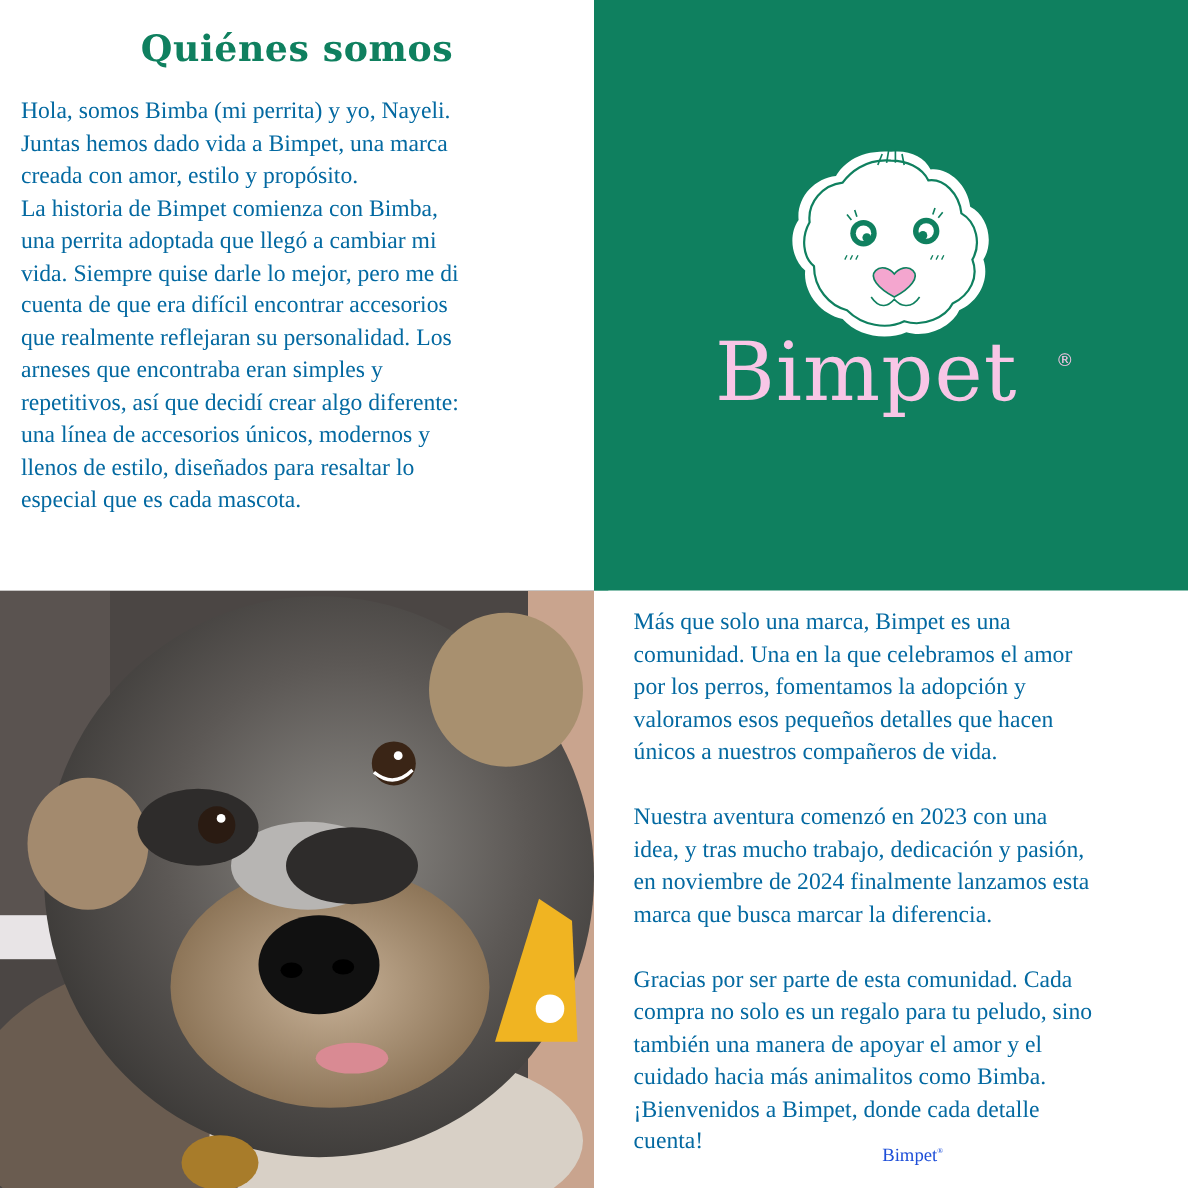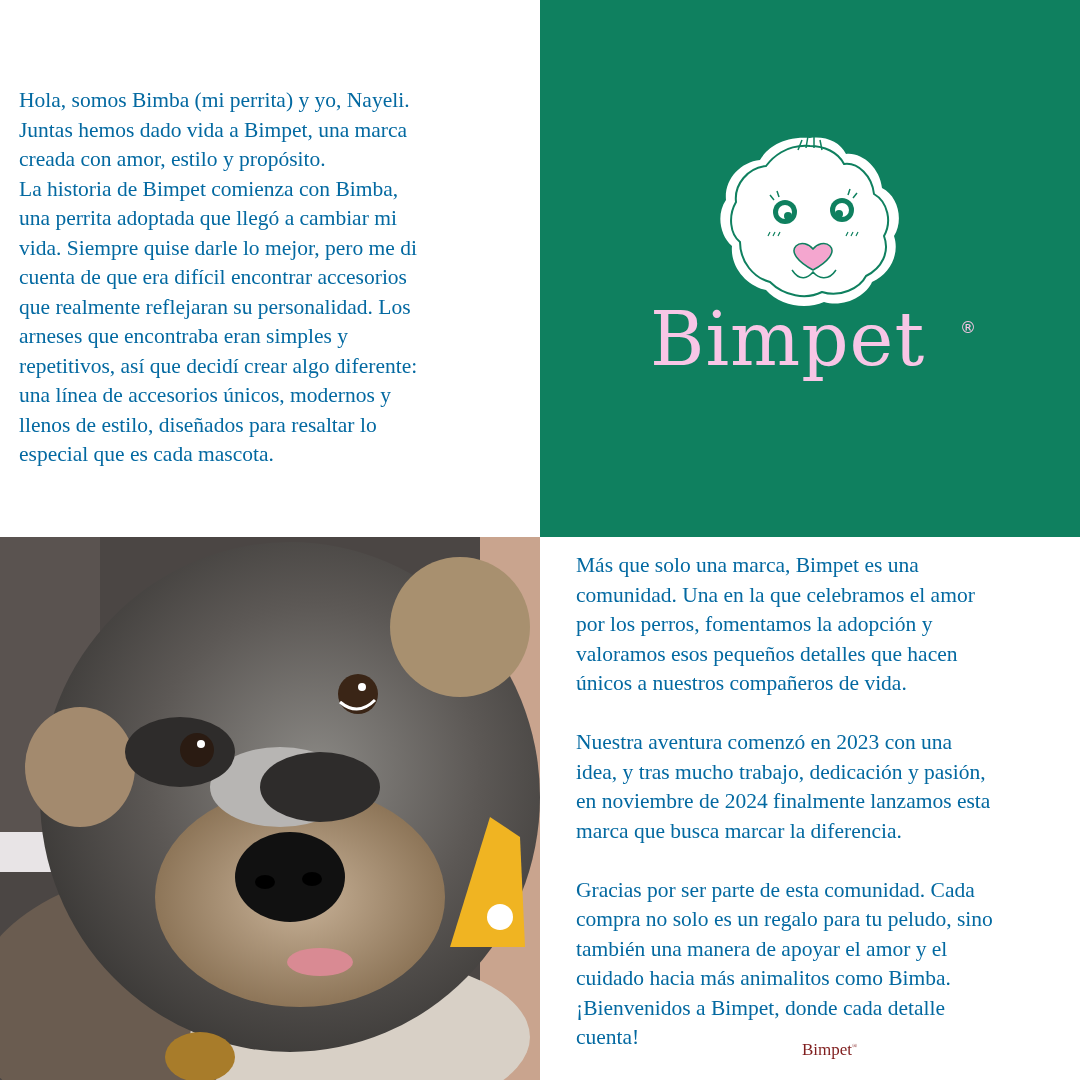--- a/index.html
+++ b/index.html
@@ -9,27 +9,28 @@
   #q-tr{left:540px;top:0;width:540px;height:537px;background:#0f805f;}
   #q-bl{left:0;top:537px;width:540px;height:543px;overflow:hidden;background:#5a5450;}
   #q-br{left:553px;top:537px;width:540px;height:543px;background:#fff;padding-left:45px;}
   .title{position:absolute;left:0;width:540px;top:24px;text-align:center;font-family:"DejaVu Serif",serif;font-weight:bold;font-size:33px;color:#0f805f;letter-spacing:0.5px;}
   .body-text{position:absolute;font-family:"Liberation Serif",serif;font-size:21.5px;line-height:29.5px;color:#0369a1;white-space:pre-line;}
   #intro{left:19px;top:86px;width:510px;}
   #more{left:23px;top:14px;width:505px;}
   .logo-wrap{position:absolute;left:0;top:0;width:540px;height:537px;}
   .brand-name{position:absolute;left:110px;top:296px;font-family:"DejaVu Serif",serif;font-size:74px;color:#f8c6e6;letter-spacing:1px;}
   .reg{position:absolute;left:420px;top:318px;font-family:"DejaVu Sans",sans-serif;font-size:16px;color:#f8c6e6;}
-  .small-brand{position:absolute;left:249px;top:503px;font-family:"Liberation Serif",serif;font-size:17px;color:#7f1d1d;}
+  .small-brand{position:absolute;left:249px;top:503px;font-family:"Liberation Serif",serif;font-size:17px;color:#1d4ed8;}
   .small-brand sup{font-size:7px;}
 </style>
 </head>
 <body>
 
 <div class="q" id="q-tl">
+  <div class="title">Quiénes somos</div>
   <div class="body-text" id="intro">Hola, somos Bimba (mi perrita) y yo, Nayeli.
 Juntas hemos dado vida a Bimpet, una marca
 creada con amor, estilo y propósito.
 La historia de Bimpet comienza con Bimba,
 una perrita adoptada que llegó a cambiar mi
 vida. Siempre quise darle lo mejor, pero me di
 cuenta de que era difícil encontrar accesorios
 que realmente reflejaran su personalidad. Los
 arneses que encontraba eran simples y
 repetitivos, así que decidí crear algo diferente:

